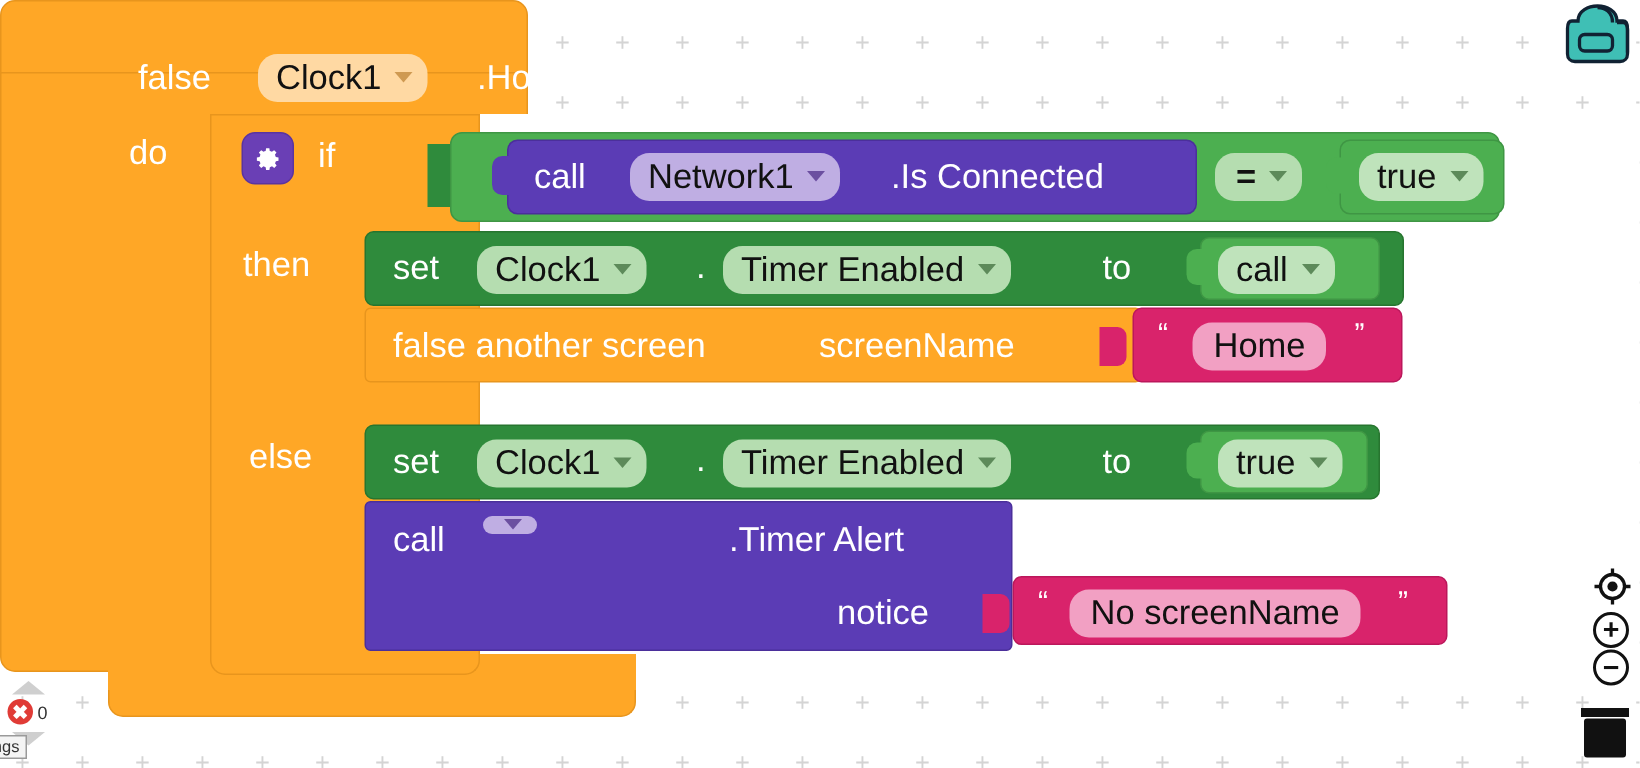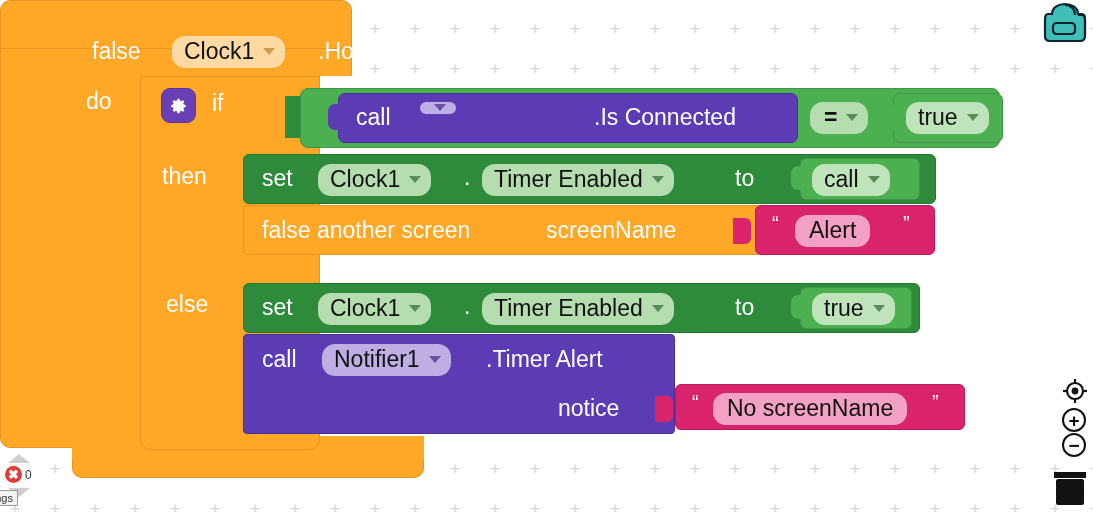--- a/index.html
+++ b/index.html
@@ -493,20 +493,21 @@
 <div class="lbl" style="position:absolute;left:166px;top:293px;">else</div>
 
 <div style="position:absolute;left:285px;top:96px;width:20px;height:42px;background:#2f8b3c;border-radius:0 3px 3px 0;"></div>
 
 <div class="blk green-mid" style="left:300px;top:88px;width:700px;height:60px;border-radius:8px;"></div>
 
 <div class="blk purple" style="left:338px;top:93px;width:460px;height:50px;border-radius:7px;"></div>
 <div style="position:absolute;left:328px;top:104px;width:14px;height:26px;background:#5b3cb5;border-radius:7px 0 0 7px;"></div>
 <div class="lbl" style="position:absolute;left:356px;top:106px;">call</div>
 <div class="field purple-field" style="position:absolute;left:420px;top:102px;">
+  <span>Network1</span>
   <span class="caret" style="border-top:7px solid #6b4fa0;"></span>
 </div>
 <div class="lbl" style="position:absolute;left:594px;top:106px;">.Is Connected</div>
 
 <div class="field green-field" style="position:absolute;left:810px;top:102px;padding:2px 10px 3px 14px;">
   <span style="font-weight:bold;">=</span>
   <span class="caret" style="border-top:7px solid #5d8a5a;"></span>
 </div>
 
 <div class="blk green-mid" style="left:893px;top:93px;width:110px;height:50px;border-radius:7px;"></div>
@@ -535,21 +536,21 @@
   <span class="caret" style="border-top:7px solid #5d8a5a;"></span>
 </div>
 
 <div class="blk orange" style="left:243px;top:205px;width:518px;height:50px;border-radius:4px;"></div>
 <div class="lbl" style="position:absolute;left:262px;top:219px;">false another screen</div>
 <div class="lbl" style="position:absolute;left:546px;top:219px;">screenName</div>
 <div style="position:absolute;left:733px;top:218px;width:18px;height:26px;background:#d9236b;border-radius:0 6px 6px 0;"></div>
 <div class="blk pink" style="left:755px;top:205px;width:180px;height:50px;border-radius:6px;"></div>
 <div class="lbl" style="position:absolute;left:772px;top:213px;font-size:20px;">“</div>
 <div class="field pink-field" style="position:absolute;left:795px;top:215px;padding:2px 14px 3px 14px;">
-  <span>Alert</span>
+  <span>Home</span>
 </div>
 <div class="lbl" style="position:absolute;left:903px;top:213px;font-size:20px;">”</div>
 
 <div class="blk green-dark" style="left:243px;top:283px;width:677px;height:50px;border-radius:6px;"></div>
 <div class="lbl" style="position:absolute;left:262px;top:296px;">set</div>
 <div class="field green-field" style="position:absolute;left:318px;top:293px;">
   <span>Clock1</span>
   <span class="caret" style="border-top:7px solid #5d8a5a;"></span>
 </div>
 <div class="lbl" style="position:absolute;left:464px;top:295px;">.</div>
@@ -561,21 +562,20 @@
 <div class="blk green-mid" style="left:800px;top:287px;width:112px;height:42px;border-radius:6px;"></div>
 <div style="position:absolute;left:791px;top:295px;width:13px;height:24px;background:#4caf50;border-radius:7px 0 0 7px;"></div>
 <div class="field green-field2" style="position:absolute;left:812px;top:293px;">
   <span>true</span>
   <span class="caret" style="border-top:7px solid #5d8a5a;"></span>
 </div>
 
 <div class="blk purple" style="left:243px;top:334px;width:432px;height:100px;border-radius:4px;"></div>
 <div class="lbl" style="position:absolute;left:262px;top:348px;">call</div>
 <div class="field purple-field" style="position:absolute;left:322px;top:344px;">
-  <span>Notifier1</span>
   <span class="caret" style="border-top:7px solid #6b4fa0;"></span>
 </div>
 <div class="lbl" style="position:absolute;left:486px;top:348px;">.Timer Alert</div>
 <div class="lbl" style="position:absolute;left:558px;top:397px;">notice</div>
 <div style="position:absolute;left:655px;top:396px;width:18px;height:26px;background:#d9236b;border-radius:0 6px 6px 0;"></div>
 <div class="blk pink" style="left:675px;top:384px;width:290px;height:46px;border-radius:6px;"></div>
 <div class="lbl" style="position:absolute;left:692px;top:392px;font-size:20px;">“</div>
 <div class="field pink-field" style="position:absolute;left:713px;top:393px;padding:2px 14px 3px 14px;">
   <span>No screenName</span>
 </div>

